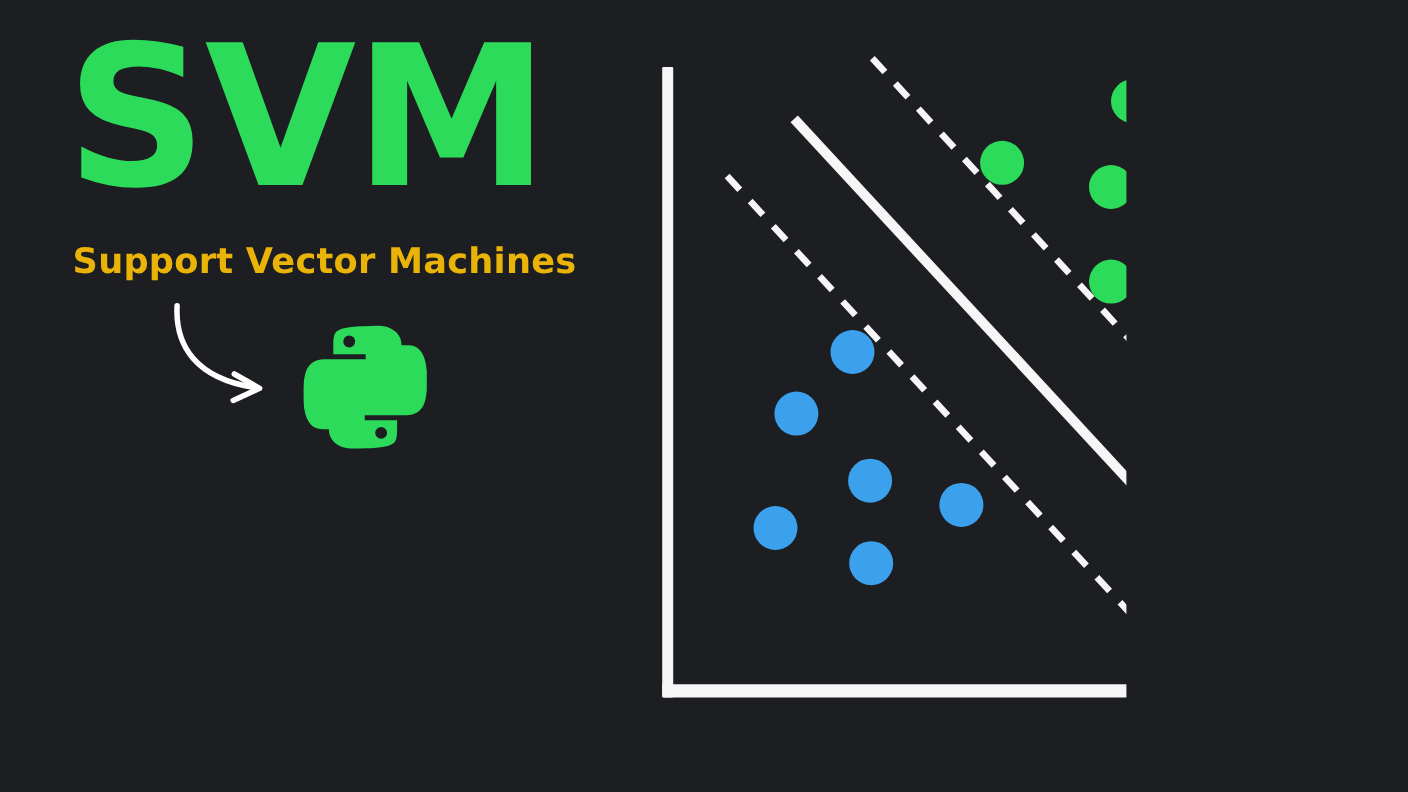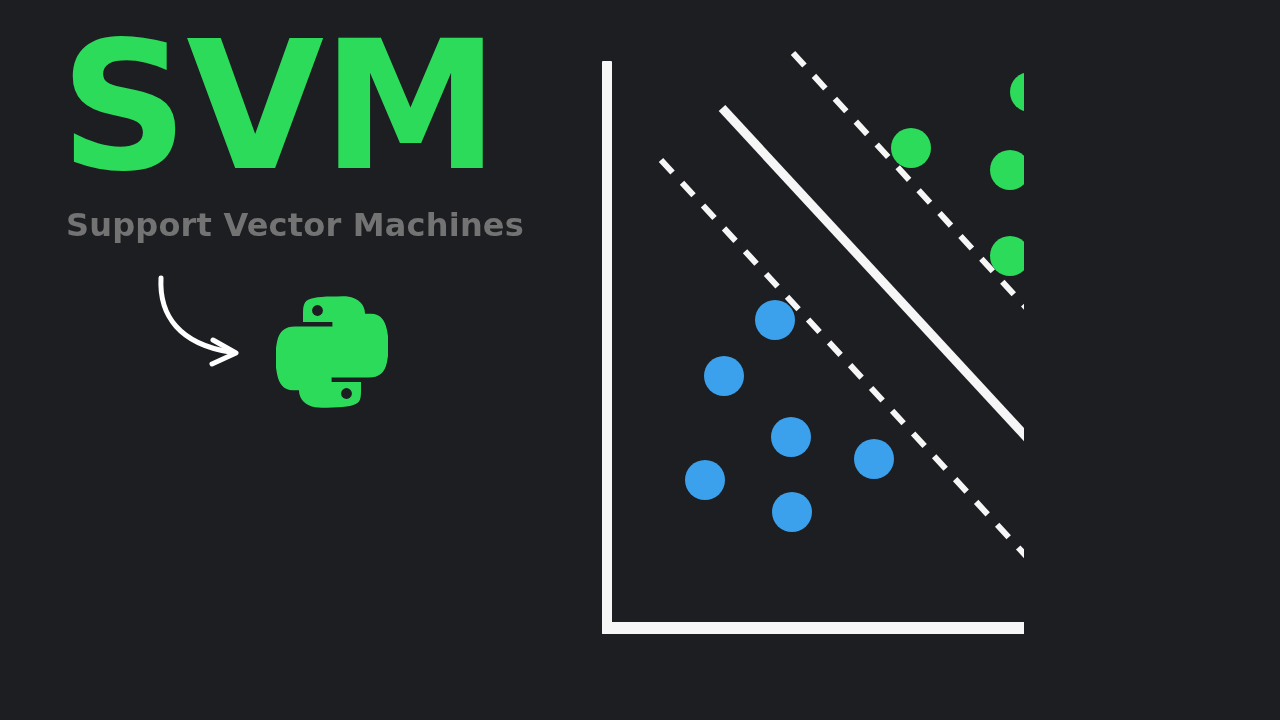--- a/index.html
+++ b/index.html
@@ -36,27 +36,27 @@
     font-size: 178px;
     line-height: 1;
     letter-spacing: -2px;
     color: #2ddb5a;
     white-space: nowrap;
     -webkit-font-smoothing: antialiased;
   }
   #svm-subtitle {
     position: absolute;
     left: 66px;
-    top: 206px;
+    top: 218px;
     font-family: "DejaVu Sans", sans-serif;
     font-weight: bold;
     font-size: 32px;
     line-height: 1.2;
     letter-spacing: 0.2px;
-    color: #737373;
+    color: #eab308;
     white-space: nowrap;
   }
 
   
   #arrow-wrap {
     position: absolute;
     left: 150px;
     top: 270px;
     width: 110px;
     height: 110px;

